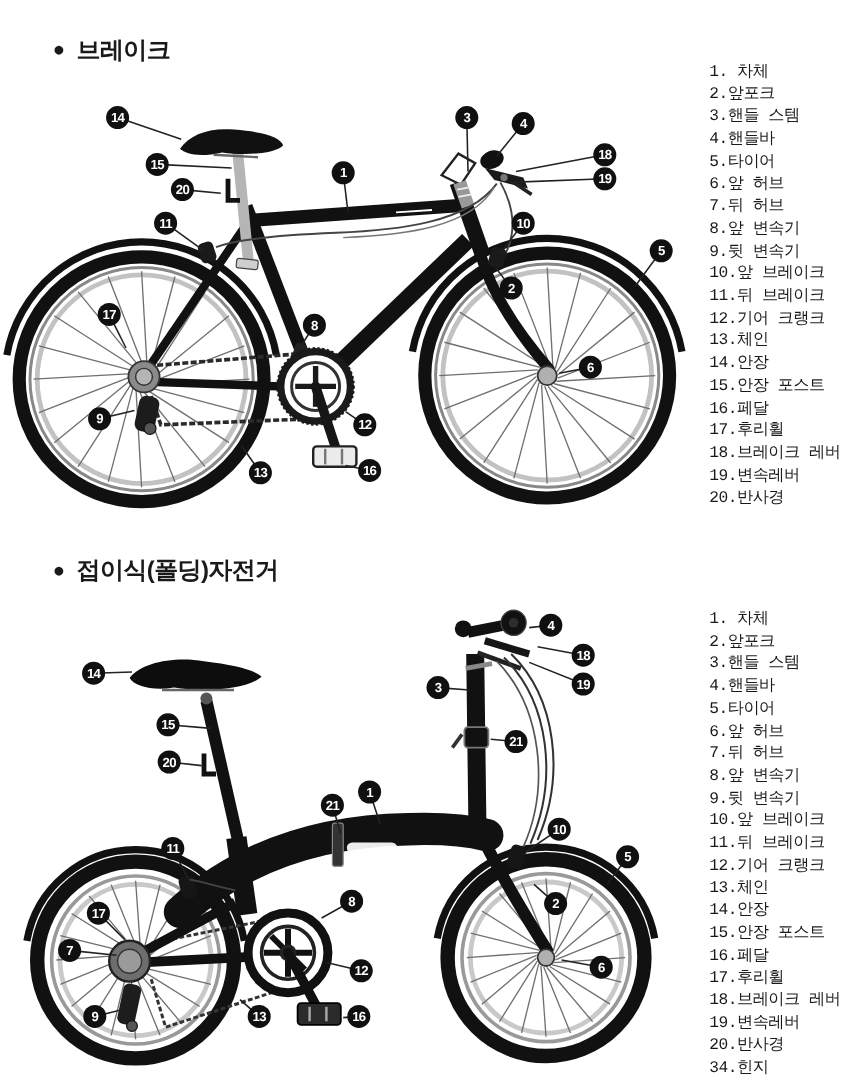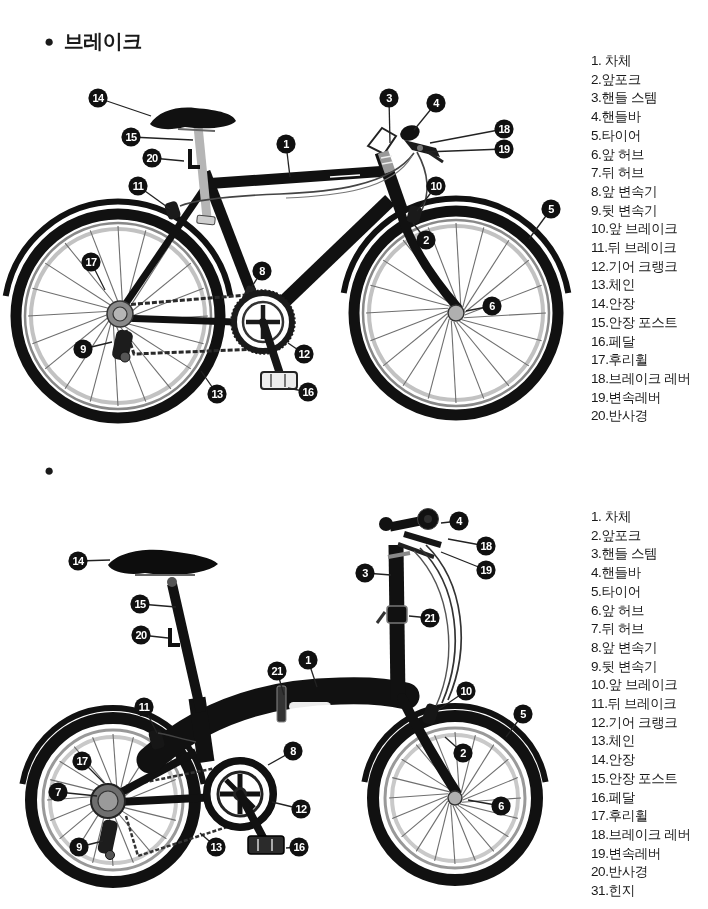--- a/index.html
+++ b/index.html
@@ -12,40 +12,41 @@
     position:absolute;left:44px;margin:0;font-size:20px;font-weight:bold;
     letter-spacing:-0.5px;display:flex;align-items:center;gap:10px;
   }
   .section-title .bullet{font-size:17px;line-height:1;}
   #title-hybrid{top:28px;}
   #title-folding{top:462px;}
   .legend{
     position:absolute;left:591px;width:116px;margin:0;padding:0;
     font-size:13.5px;line-height:18.7px;letter-spacing:-0.4px;
   }
-  .legend li{list-style:none;white-space:nowrap;}
+  .legend li{list-style:none;white-space:nowrap;font-family:Liberation Mono, monospace;}
   #legend-hybrid{top:52px;}
   #legend-folding{top:508px;}
   .bike-svg{position:absolute;left:0;}
   #bike-hybrid{top:70px;}
   #bike-folding{top:500px;}
   svg text.badge-num{
     font-family:"Liberation Sans","DejaVu Sans",sans-serif;
     font-weight:bold;font-size:11px;letter-spacing:-0.6px;
   }
 </style>
 </head>
 <body>
 
 <h2 class="section-title" id="title-hybrid">
   <span class="bullet">●</span>
   <span>브레이크</span>
 </h2>
 <h2 class="section-title" id="title-folding">
   <span class="bullet">●</span>
+  <span>접이식(폴딩)자전거</span>
 </h2>
 
 <ol class="legend" id="legend-hybrid">
     <li>1. 차체</li>
     <li>2.앞포크</li>
     <li>3.핸들 스템</li>
     <li>4.핸들바</li>
     <li>5.타이어</li>
     <li>6.앞 허브</li>
     <li>7.뒤 허브</li>
@@ -77,21 +78,21 @@
     <li>11.뒤 브레이크</li>
     <li>12.기어 크랭크</li>
     <li>13.체인</li>
     <li>14.안장</li>
     <li>15.안장 포스트</li>
     <li>16.페달</li>
     <li>17.후리휠</li>
     <li>18.브레이크 레버</li>
     <li>19.변속레버</li>
     <li>20.반사경</li>
-    <li>31.힌지</li>
+    <li>34.힌지</li>
   </ol>
 
 <svg class="bike-svg" id="bike-hybrid" width="590" height="390" viewBox="0 70 590 390">
 
   <path d="M5.7,296 A114,114 0 0 1 230.3,296" fill="none" stroke="#111" stroke-width="6"></path>
   <path d="M343.7,293 A114,114 0 0 1 568.3,293" fill="none" stroke="#111" stroke-width="6"></path>
 
   <circle cx="118" cy="316" r="102" fill="#fff" stroke="#111" stroke-width="11"></circle>
   <circle cx="456" cy="313" r="102" fill="#fff" stroke="#111" stroke-width="11"></circle>
 

